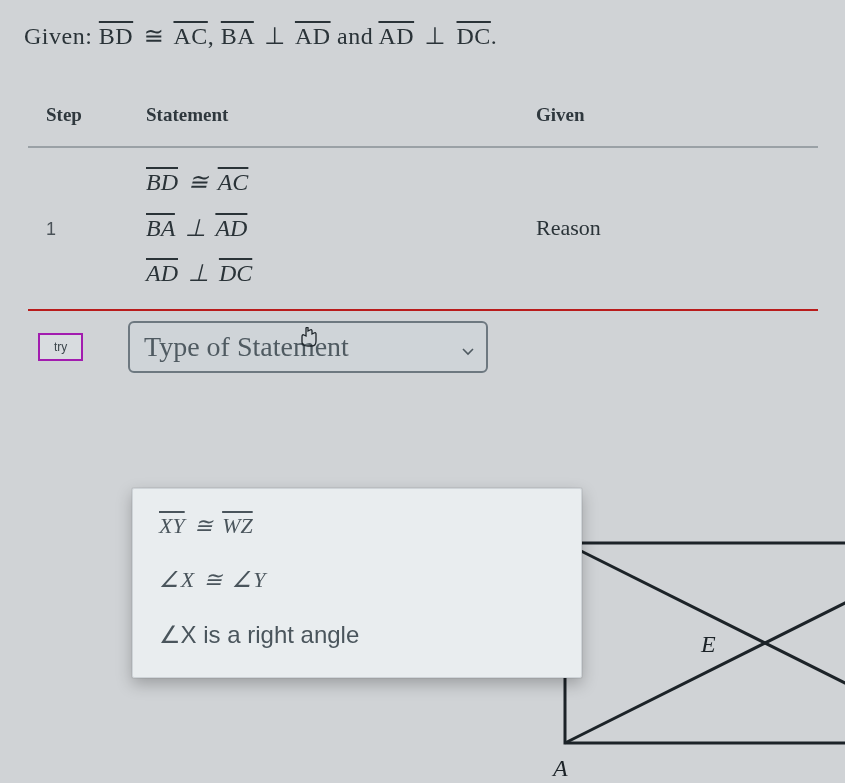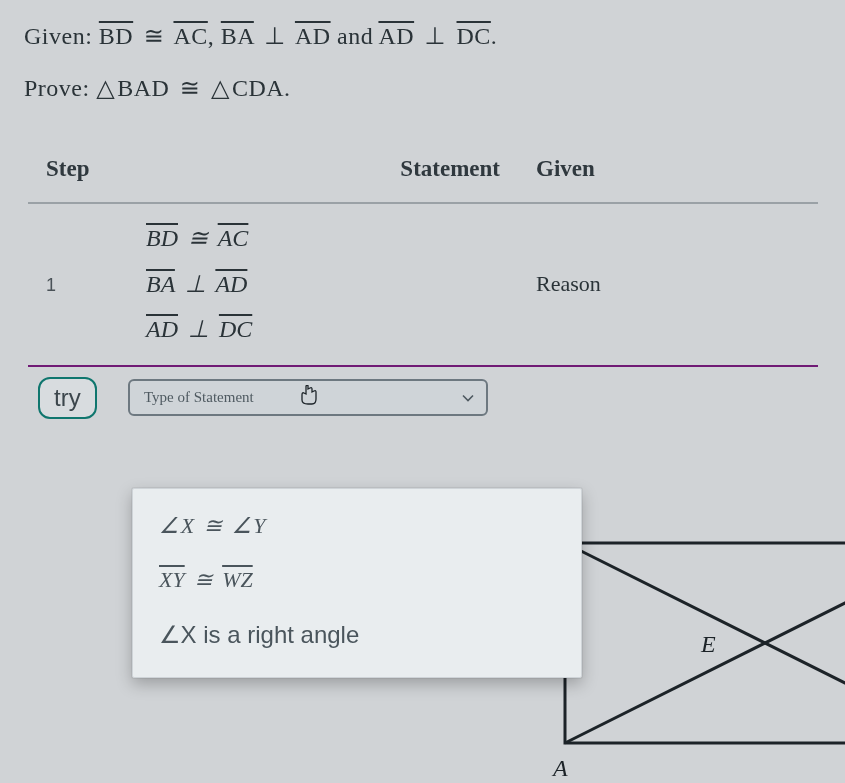--- a/index.html
+++ b/index.html
@@ -30,61 +30,61 @@
   .proof-table {
     margin-top: 36px;
     margin-left: 4px;
     border-collapse: collapse;
     width: 790px;
     font-size: 20px;
   }
   .proof-table th {
     text-align: left;
     font-weight: bold;
-    font-size: 23px;
+    font-size: 19px;
     padding: 14px 18px 20px 18px;
     border-bottom: 2px solid #9aa1a6;
     color: #2f383e;
   }
   .proof-table td {
     padding: 12px 18px;
-    border-bottom: 2px solid #701a75;
+    border-bottom: 2px solid #b91c1c;
     vertical-align: middle;
   }
   .proof-table .col-step { width: 100px; }
-  .proof-table .col-stmt { width: 390px; text-align: right; }
+  .proof-table .col-stmt { width: 390px; }
   .proof-table .col-reason { width: 300px; }
   .step-num {
     font-size: 18px;
     color: #4a5258;
     font-family: Arial, sans-serif;
   }
   .stmt-stack { font-size: 24px; line-height: 1.9; font-style: italic; }
   .stmt-stack div { font-style: italic; }
   .reason-cell { font-size: 22px; }
 
   .try-row td { padding: 10px 18px 10px 0; border-bottom: none; }
   .try-btn {
     display: inline-block;
-    border: 2px solid #0f766e;
-    border-radius: 12px;
+    border: 2px solid #a21caf;
+    border-radius: 0;
     padding: 5px 14px;
-    font-size: 24px;
+    font-size: 12px;
     font-family: Arial, sans-serif;
     color: #3c464c;
     background: #d8dcdf;
     margin-left: 10px;
   }
   .type-select {
     position: relative;
     border: 2px solid #6d7880;
     border-radius: 6px;
     background: #cfd4d8;
     padding: 8px 36px 8px 14px;
-    font-size: 15px;
+    font-size: 28px;
     color: #4f5a61;
     width: 360px;
     font-family: "Times New Roman", serif;
   }
   .type-select .caret {
     position: absolute;
     right: 12px;
     top: 50%;
     transform: translateY(-50%);
   }
@@ -142,26 +142,20 @@
     <span class="over">AC</span><span>,</span>
     <span class="over">BA</span>
     <span class="mrel">⊥</span>
     <span class="over">AD</span>
     <span>and</span>
     <span class="over">AD</span>
     <span class="mrel">⊥</span>
     <span class="over">DC</span><span>.</span>
   </div>
 
-  <div class="prove">
-    <span>Prove:</span>
-    <span class="tri">BAD</span>
-    <span class="mrel">≅</span>
-    <span class="tri">CDA</span><span>.</span>
-  </div>
 
   <table class="proof-table">
     <thead>
       <tr>
         <th class="col-step">Step</th>
         <th class="col-stmt">Statement</th>
         <th class="col-reason">Given</th>
       </tr>
     </thead>
     <tbody>
@@ -207,28 +201,28 @@
             </span>
           </div>
         </td>
       </tr>
     </tbody>
   </table>
 </div>
 
 <div class="dropdown">
   <div class="item">
+    <span class="over">XY</span>
+    <span class="mrel">≅</span>
+    <span class="over">WZ</span>
+  </div>
+  <div class="item">
     <span class="ang">X</span>
     <span class="mrel">≅</span>
     <span class="ang">Y</span>
-  </div>
-  <div class="item">
-    <span class="over">XY</span>
-    <span class="mrel">≅</span>
-    <span class="over">WZ</span>
   </div>
   <div class="item plain">
     <span>∠X is a right angle</span>
   </div>
 </div>
 
 <div class="diagram">
   <svg width="300" height="280" viewBox="0 0 300 280">
     <g stroke="#1c2328" stroke-width="3" fill="none">
       <rect x="20" y="40" width="400" height="200"></rect>

